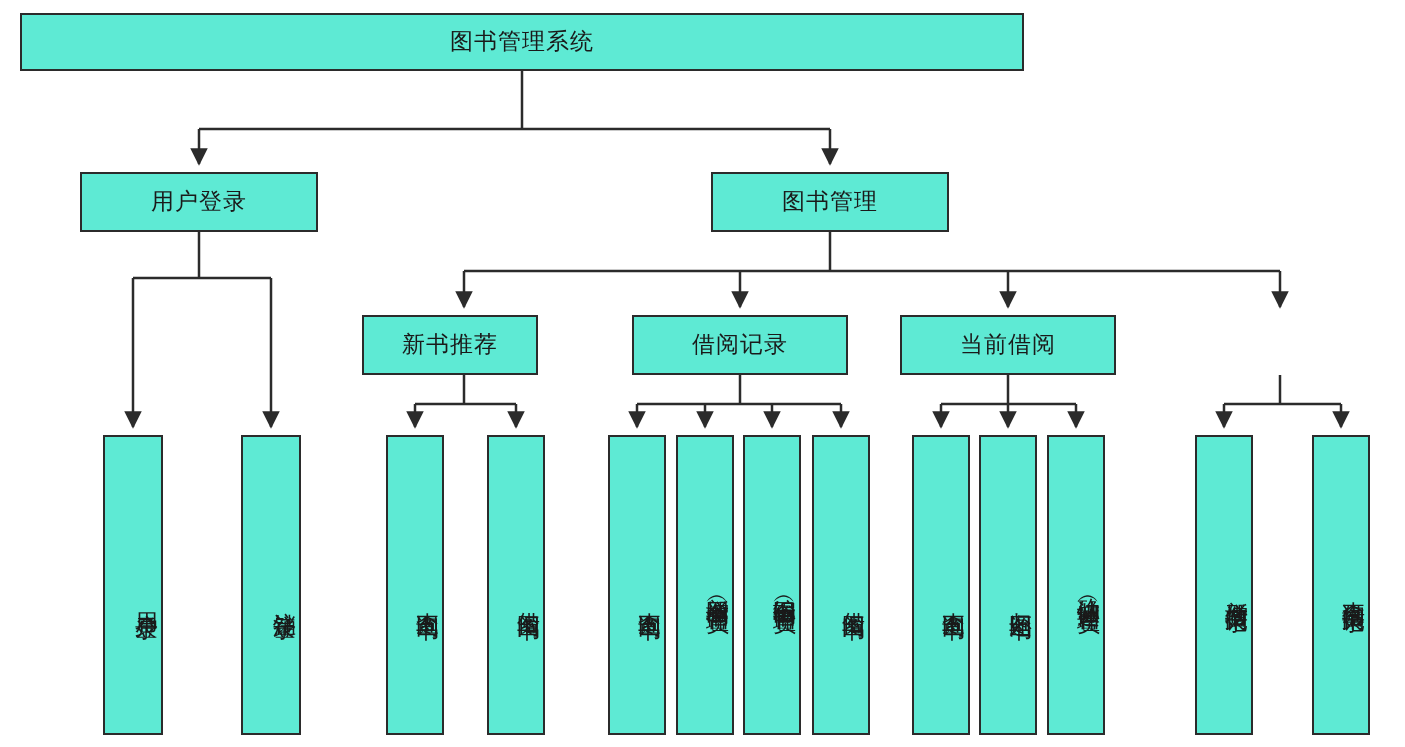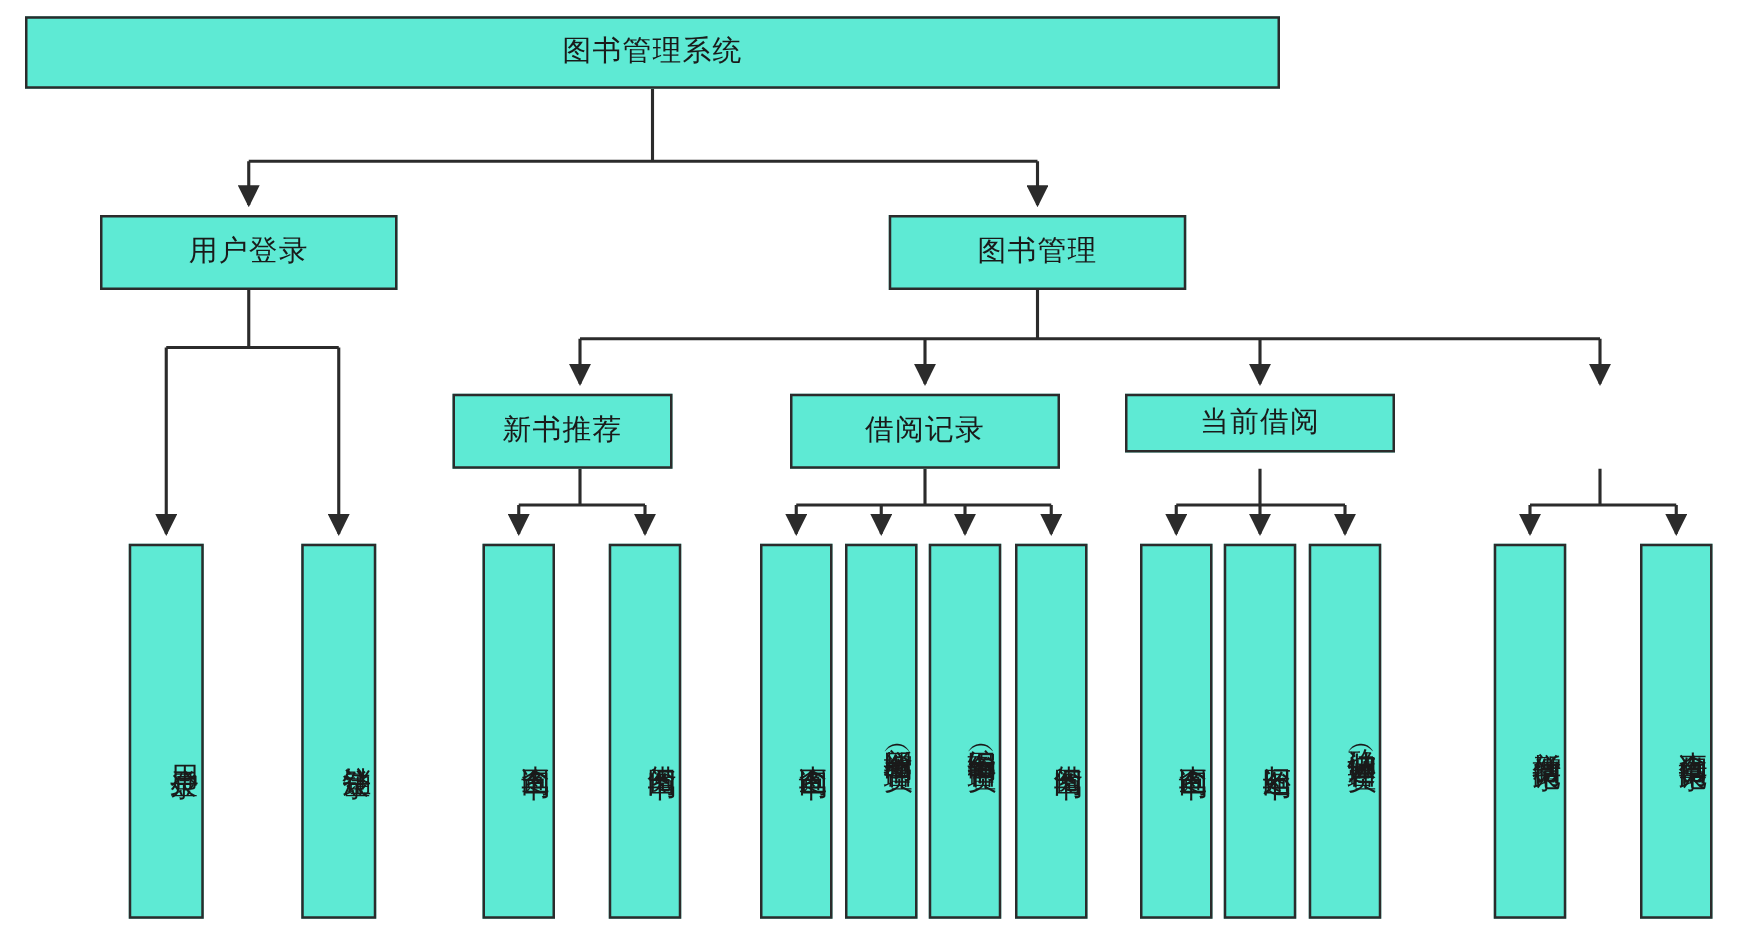--- a/index.html
+++ b/index.html
@@ -136,21 +136,21 @@
   <div class="node node-h" style="left:711px; top:172px; width:238px; height:60px;">
     <span>图书管理</span>
   </div>
 
   <div class="node node-h" style="left:362px; top:315px; width:176px; height:60px;">
     <span>新书推荐</span>
   </div>
   <div class="node node-h" style="left:632px; top:315px; width:216px; height:60px;">
     <span>借阅记录</span>
   </div>
-  <div class="node node-h" style="left:900px; top:315px; width:216px; height:47px;">
+  <div class="node node-h" style="left:900px; top:315px; width:216px; height:60px;">
     <span>当前借阅</span>
   </div>
 
   <div class="node node-v" style="left:103px; top:435px; width:60px; height:300px;">
     <span class="vtext">用户登录</span>
   </div>
   <div class="node node-v" style="left:241px; top:435px; width:60px; height:300px;">
     <span class="vtext">注销登录</span>
   </div>
 

